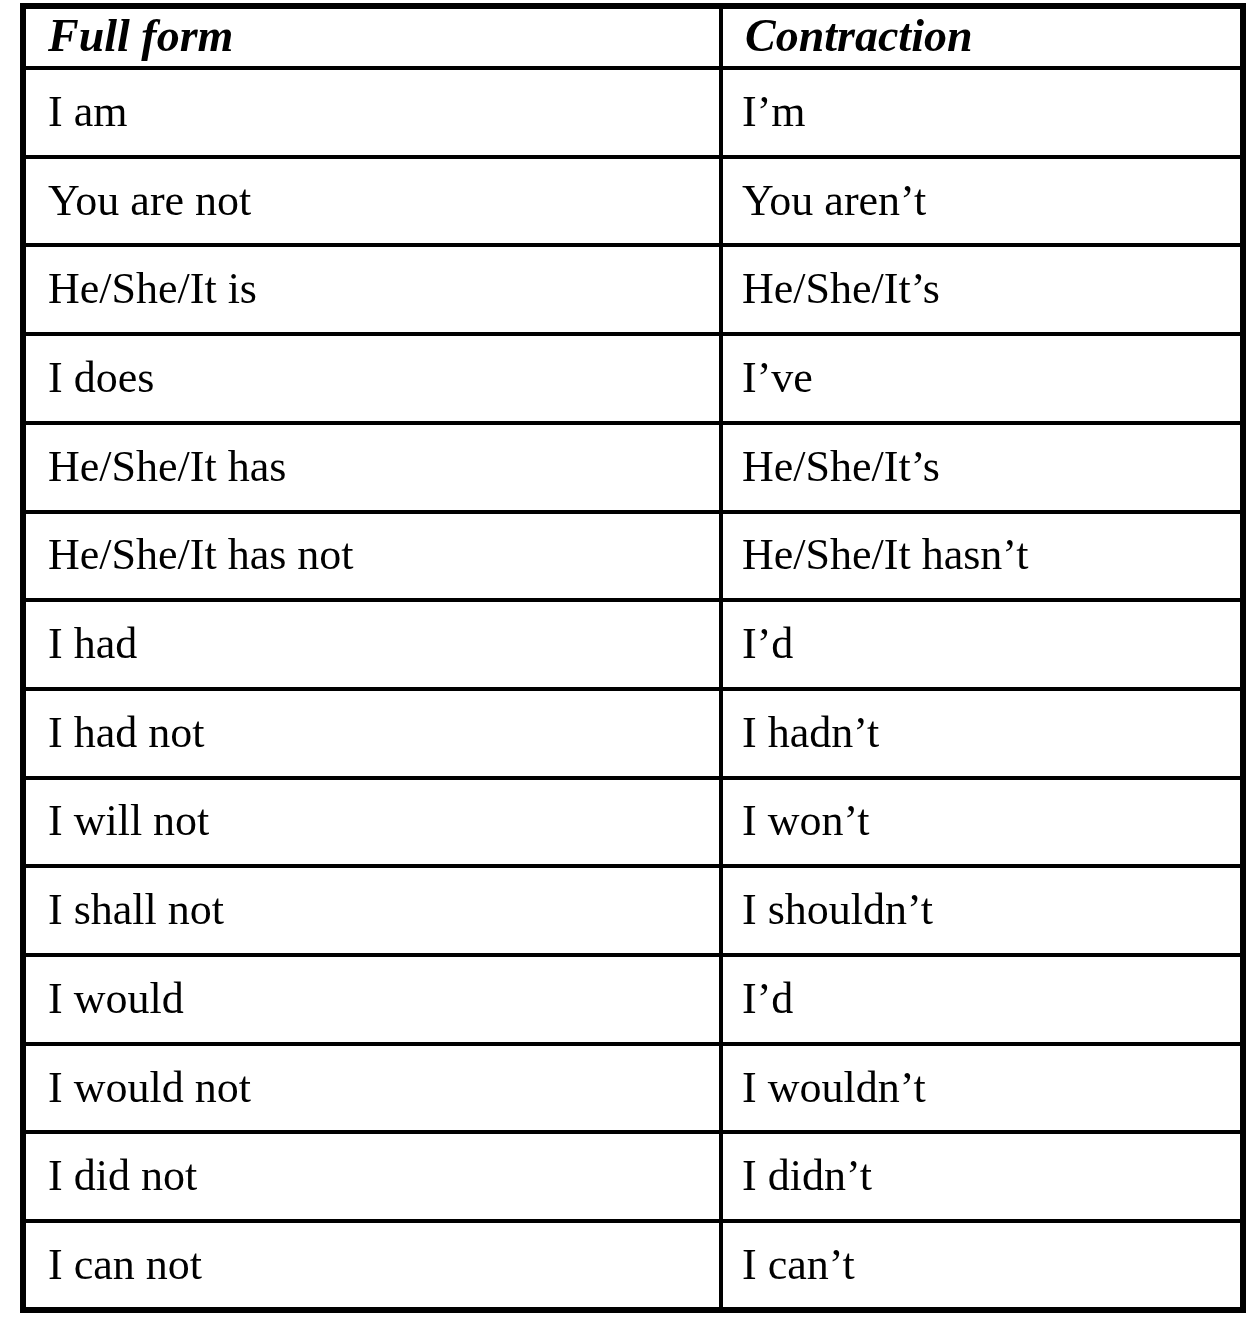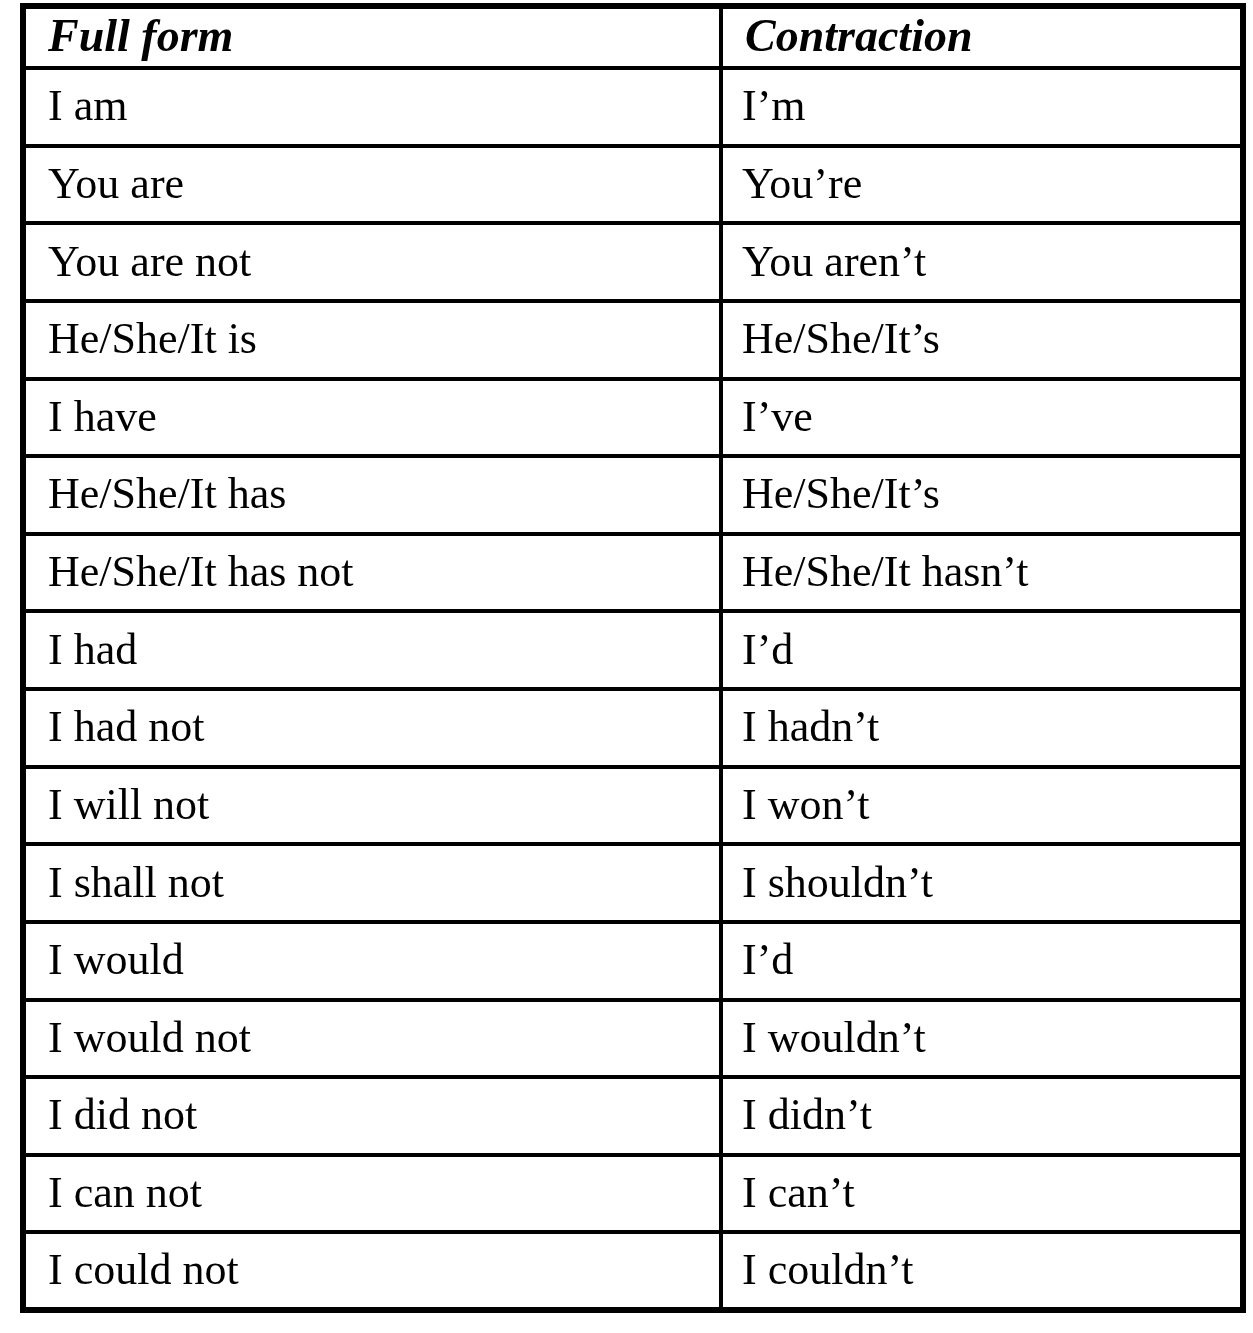--- a/index.html
+++ b/index.html
@@ -65,38 +65,34 @@
         <th>Full form</th>
         <th>Contraction</th>
       </tr>
     </thead>
     <tbody>
   <tr>
     <td class="full-form-cell">I am</td>
     <td class="contraction-cell">I’m</td>
   </tr>
 
-  <tr>
-    <td class="full-form-cell">You are</td>
-    <td class="contraction-cell">You’re</td>
-  </tr>
 
   <tr>
     <td class="full-form-cell">You are not</td>
     <td class="contraction-cell">You aren’t</td>
   </tr>
 
   <tr>
     <td class="full-form-cell">He/She/It is</td>
     <td class="contraction-cell">He/She/It’s</td>
   </tr>
 
 
   <tr>
-    <td class="full-form-cell">I have</td>
+    <td class="full-form-cell">I does</td>
     <td class="contraction-cell">I’ve</td>
   </tr>
 
 
   <tr>
     <td class="full-form-cell">He/She/It has</td>
     <td class="contraction-cell">He/She/It’s</td>
   </tr>
 
   <tr>
@@ -140,19 +136,15 @@
   <tr>
     <td class="full-form-cell">I did not</td>
     <td class="contraction-cell">I didn’t</td>
   </tr>
 
   <tr>
     <td class="full-form-cell">I can not</td>
     <td class="contraction-cell">I can’t</td>
   </tr>
 
-  <tr>
-    <td class="full-form-cell">I could not</td>
-    <td class="contraction-cell">I couldn’t</td>
-  </tr>
 </tbody>
   </table>
 </div>
 
 </body></html>

